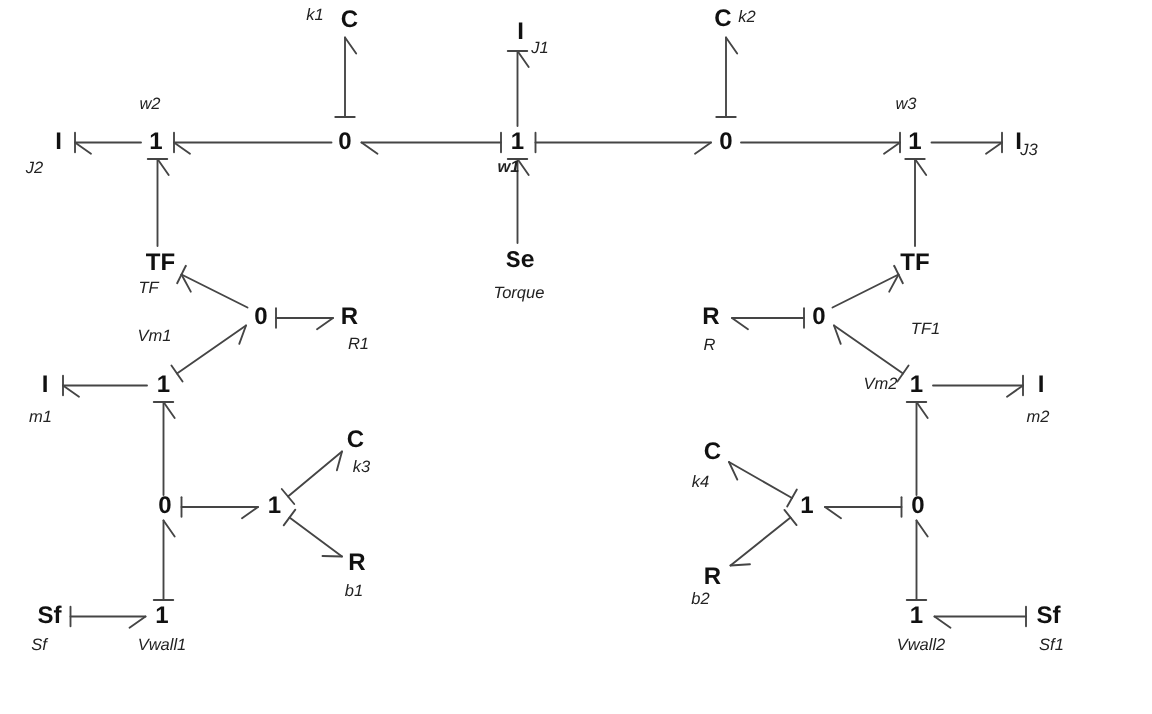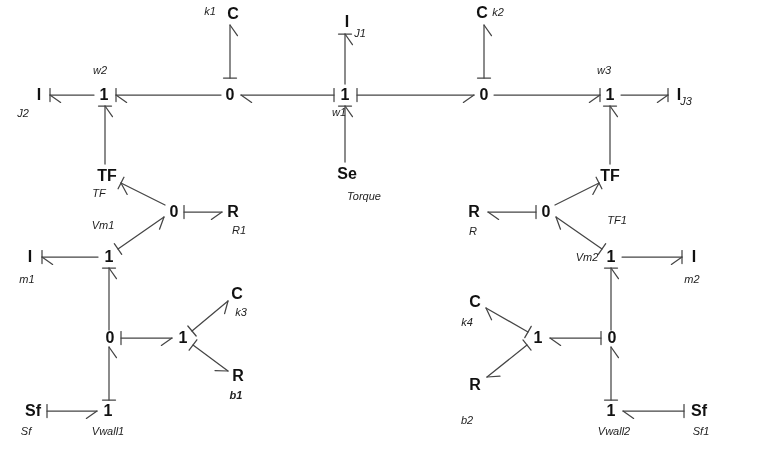--- a/index.html
+++ b/index.html
@@ -192,21 +192,21 @@
       <span class="node" style="left: 39px; top: 95px;">I</span>
       <span class="node" style="left: 104px; top: 95px;">1</span>
       <span class="node" style="left: 230px; top: 95px;">0</span>
       <span class="node" style="left: 345px; top: 95px;">1</span>
       <span class="node" style="left: 484px; top: 95px;">0</span>
       <span class="node" style="left: 610px; top: 95px;">1</span>
       <span class="node" style="left: 679px; top: 95px;">I</span>
       <span class="node" style="left: 233px; top: 14px;">C</span>
       <span class="node" style="left: 347px; top: 22px;">I</span>
       <span class="node" style="left: 482px; top: 13px;">C</span>
-      <span class="node" style="left: 347px; top: 174px;">Se</span>
+      <span class="node" style="left: 347px; top: 174px; font-family: Liberation Mono, monospace;">Se</span>
       <span class="node" style="left: 107px; top: 176px;">TF</span>
       <span class="node" style="left: 610px; top: 176px;">TF</span>
       <span class="node" style="left: 174px; top: 212px;">0</span>
       <span class="node" style="left: 233px; top: 212px;">R</span>
       <span class="node" style="left: 546px; top: 212px;">0</span>
       <span class="node" style="left: 474px; top: 212px;">R</span>
       <span class="node" style="left: 109px; top: 257px;">1</span>
       <span class="node" style="left: 30px; top: 257px;">I</span>
       <span class="node" style="left: 611px; top: 257px;">1</span>
       <span class="node" style="left: 694px; top: 257px;">I</span>
@@ -219,35 +219,35 @@
       <span class="node" style="left: 475px; top: 302px;">C</span>
       <span class="node" style="left: 475px; top: 385px;">R</span>
       <span class="node" style="left: 33px; top: 411px;">Sf</span>
       <span class="node" style="left: 108px; top: 411px;">1</span>
       <span class="node" style="left: 611px; top: 411px;">1</span>
       <span class="node" style="left: 699px; top: 411px;">Sf</span>
       <span class="sublabel" style="left: 100px; top: 70px; font-style: italic;">w2</span>
       <span class="sublabel" style="left: 23px; top: 113px;">J2</span>
       <span class="sublabel" style="left: 210px; top: 11px;">k1</span>
       <span class="sublabel" style="left: 360px; top: 33px;">J1</span>
-      <span class="sublabel" style="left: 339px; top: 112px;">w1</span>
+      <span class="sublabel" style="left: 339px; top: 112px; font-weight: bold;">w1</span>
       <span class="sublabel" style="left: 498px; top: 12px;">k2</span>
       <span class="sublabel" style="left: 604px; top: 70px;">w3</span>
       <span class="sublabel" style="left: 686px; top: 101px;">J3</span>
-      <span class="sublabel" style="left: 346px; top: 196px; margin-left: 18px;">Torque</span>
+      <span class="sublabel" style="left: 346px; top: 196px;">Torque</span>
       <span class="sublabel" style="left: 99px; top: 193px;">TF</span>
       <span class="sublabel" style="left: 617px; top: 196px; margin-top: 24px;">TF1</span>
       <span class="sublabel" style="left: 239px; top: 230px;">R1</span>
       <span class="sublabel" style="left: 473px; top: 231px;">R</span>
       <span class="sublabel" style="left: 103px; top: 225px;">Vm1</span>
       <span class="sublabel" style="left: 587px; top: 257px;">Vm2</span>
       <span class="sublabel" style="left: 27px; top: 279px;">m1</span>
       <span class="sublabel" style="left: 692px; top: 279px;">m2</span>
       <span class="sublabel" style="left: 241px; top: 312px;">k3</span>
       <span class="sublabel" style="left: 467px; top: 322px;">k4</span>
-      <span class="sublabel" style="left: 236px; top: 395px; font-weight: bold;">b1</span>
-      <span class="sublabel" style="left: 467px; top: 420px;">b2</span>
+      <span class="sublabel" style="left: 236px; top: 395px;">b1</span>
+      <span class="sublabel" style="left: 467px; top: 400px;">b2</span>
       <span class="sublabel" style="left: 26px; top: 431px;">Sf</span>
       <span class="sublabel" style="left: 108px; top: 431px;">Vwall1</span>
       <span class="sublabel" style="left: 614px; top: 431px;">Vwall2</span>
       <span class="sublabel" style="left: 701px; top: 431px;">Sf1</span>
     </div>
 </div>
 
 </body></html>

